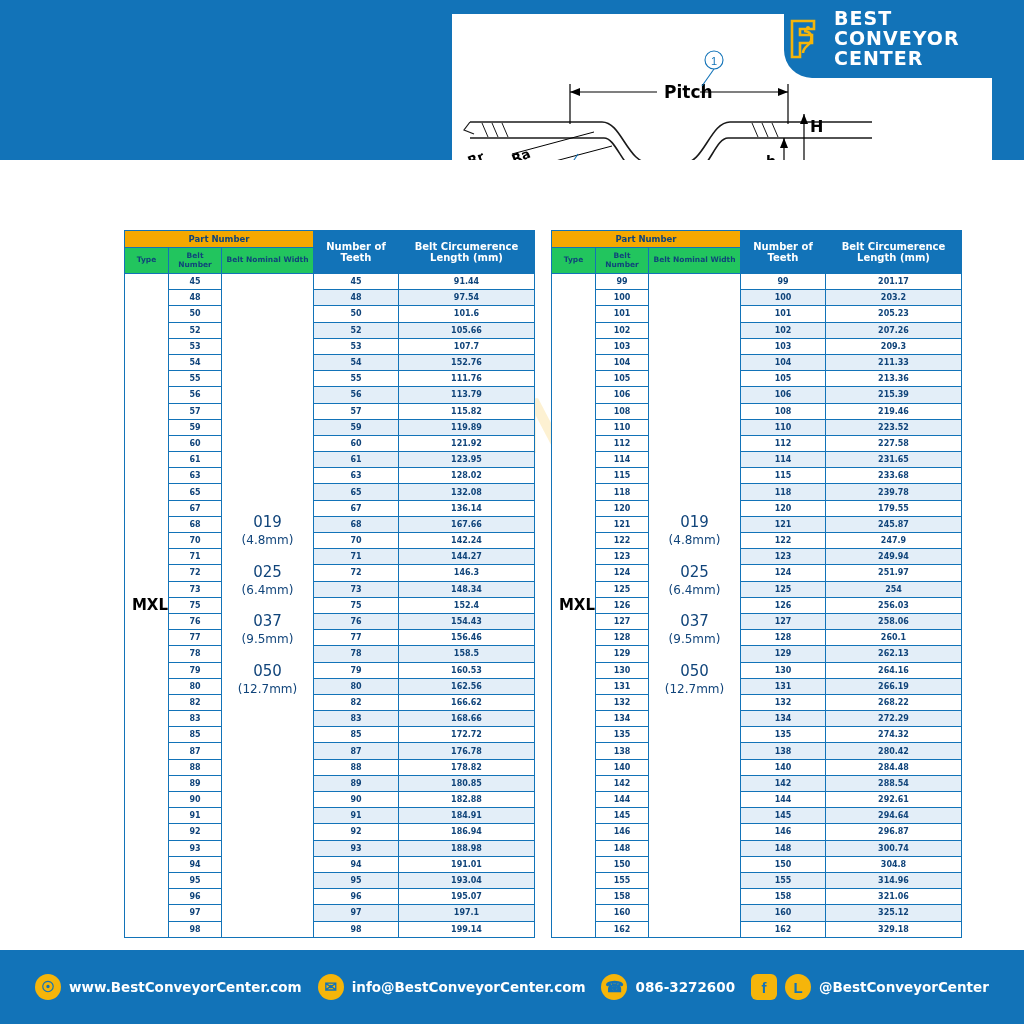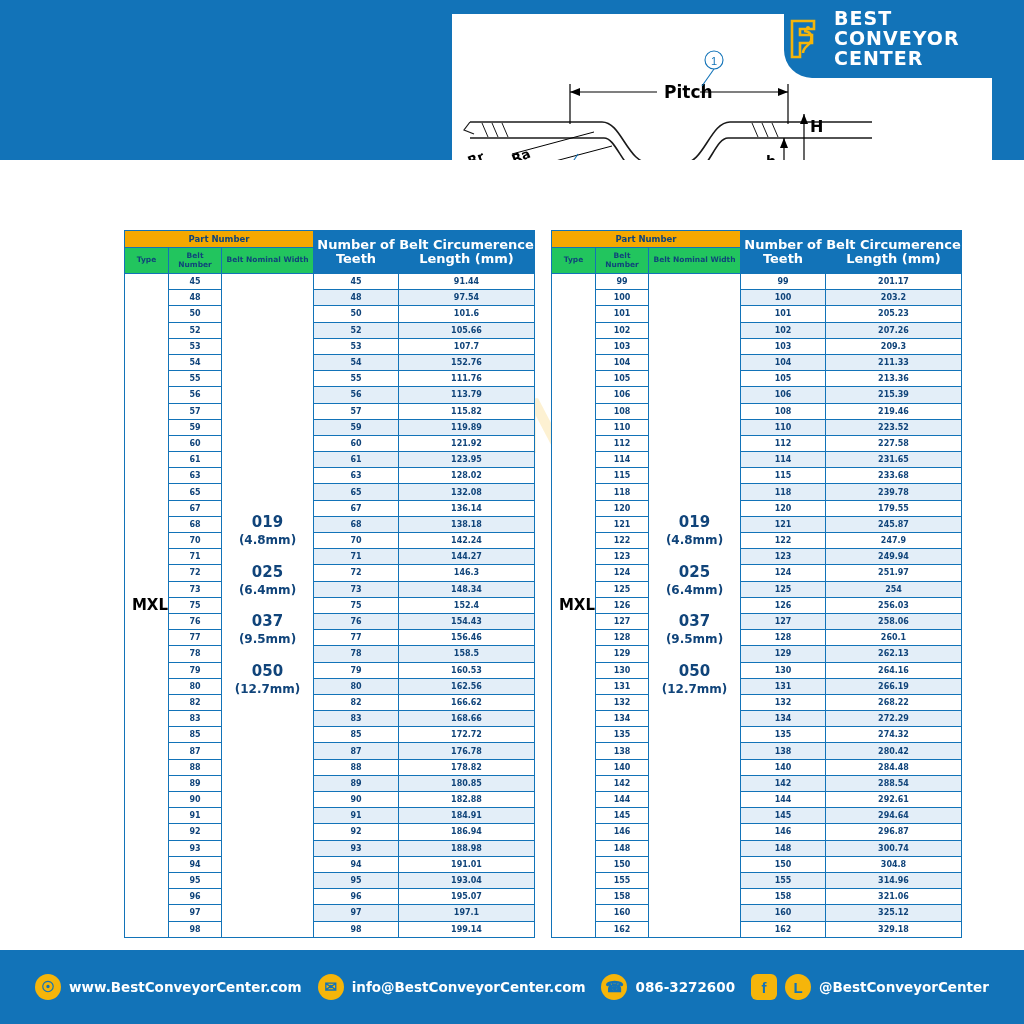--- a/index.html
+++ b/index.html
@@ -81,35 +81,35 @@
   table.spec td, table.spec th { border:1px solid #1273b8; padding:0; }
   .hdr-part {
     background:#f5a800; color:#10447a; font-size:8.5px; font-weight:bold;
     text-align:center; height:17px;
   }
   .hdr-sub {
     background:#22c55e; color:#10447a; font-size:7.5px; font-weight:bold;
     text-align:center; height:26px; line-height:1.1;
   }
   .hdr-blue {
-    background:#1273b8; color:#ffffff; font-size:13px; font-weight:bold;
+    background:#1273b8; color:#ffffff; font-size:10px; font-weight:bold;
     text-align:center; line-height:1.1;
   }
   .c-type {
     width:44px; text-align:right; color:#000000; font-size:15px; font-weight:bold;
     vertical-align:middle;
   }
   .c-beltnum {
     width:53px; height:16.2px; text-align:center; color:#10447a;
     font-size:8px; font-weight:bold; vertical-align:middle;
   }
   .c-width {
     width:92px; text-align:center; color:#10447a; vertical-align:middle;
   }
-  .c-width .w-blk { font-size:15px; font-weight:bold; line-height:1.12; margin:16px 0; }
+  .c-width .w-blk { font-size:15px; font-weight:normal; line-height:1.12; margin:16px 0; }
   .c-width .w-blk .sub { font-size:12px; }
   .c-teeth {
     width:85px; height:16.2px; text-align:center; color:#10447a;
     font-size:8px; font-weight:bold; vertical-align:middle;
   }
   .c-len {
     width:136px; height:16.2px; text-align:center; color:#10447a;
     font-size:8px; font-weight:bold; vertical-align:middle;
   }
   tr.alt .c-teeth, tr.alt .c-len { background:#e3eef8; }
@@ -340,21 +340,21 @@
               <td class="c-len">132.08</td>
             </tr>
             <tr>
               <td class="c-beltnum">67</td>
               <td class="c-teeth">67</td>
               <td class="c-len">136.14</td>
             </tr>
             <tr class="alt">
               <td class="c-beltnum">68</td>
               <td class="c-teeth">68</td>
-              <td class="c-len">138.18</td>
+              <td class="c-len">167.66</td>
             </tr>
             <tr>
               <td class="c-beltnum">70</td>
               <td class="c-teeth">70</td>
               <td class="c-len">142.24</td>
             </tr>
             <tr class="alt">
               <td class="c-beltnum">71</td>
               <td class="c-teeth">71</td>
               <td class="c-len">144.27</td>

